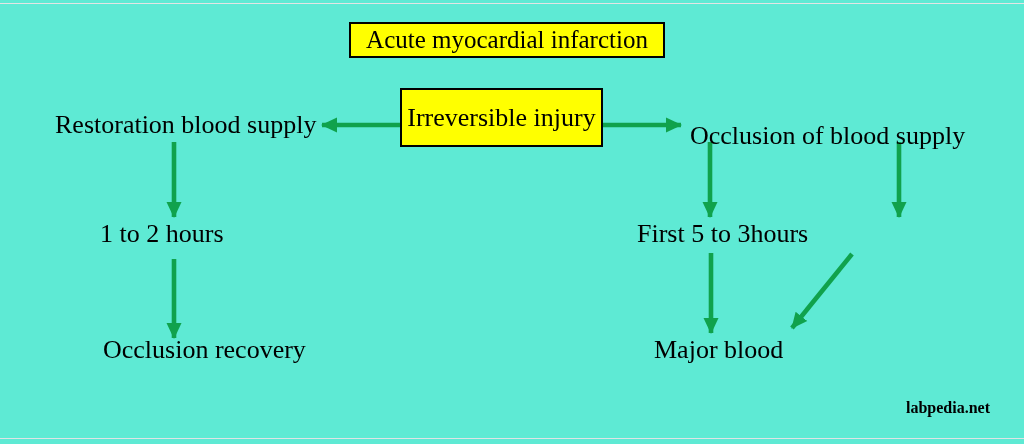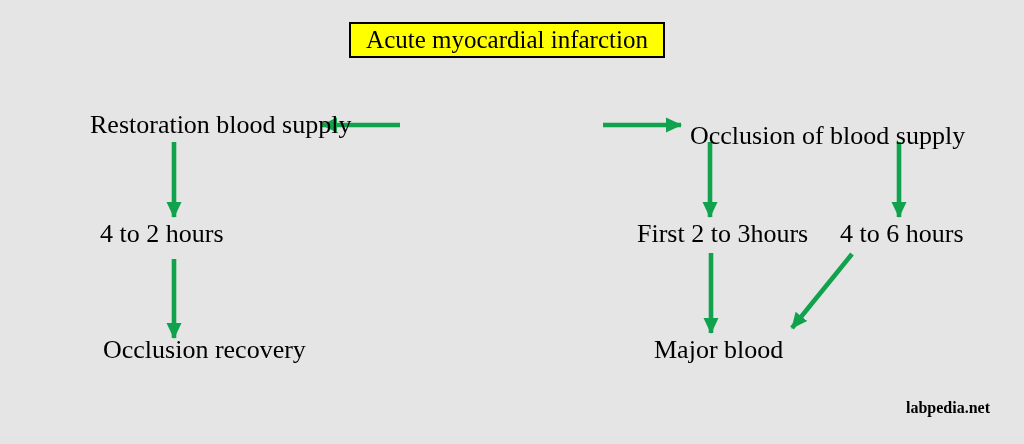--- a/index.html
+++ b/index.html
@@ -4,21 +4,21 @@
 <style>
   html, body {
     margin: 0;
     padding: 0;
     background: #ffffff;
   }
   #canvas {
     position: relative;
     width: 1024px;
     height: 444px;
-    background: #e5e5e5;
+    background: #5eead4;
     overflow: hidden;
     font-family: "Liberation Serif", serif;
     color: var(--text, #000000);
   }
   .edge-line {
     position: absolute;
     left: 0;
     width: 1024px;
     height: 1px;
     background: #e4e4e4;
@@ -45,21 +45,21 @@
     left: 400px; top: 88px;
     width: 203px; height: 59px;
     font-size: 26px;
   }
   .node {
     position: absolute;
     font-size: 26px;
     line-height: 26px;
     white-space: nowrap;
   }
-  #node-restoration { left: 55px;  top: 112px; margin-left: 35px; }
+  #node-restoration { left: 55px;  top: 112px; }
   #node-occlusion   { left: 690px; top: 112px; margin-top: 11px; }
   #node-1to2        { left: 100px; top: 221px; }
   #node-first2to3   { left: 637px; top: 221px; }
   #node-4to6        { left: 840px; top: 221px; }
   #node-complete    { left: 103px; top: 337px; }
   #node-major       { left: 654px; top: 337px; }
 
   #watermark {
     position: absolute;
     right: 34px; top: 399px;
@@ -102,30 +102,32 @@
     <line class="arrow" x1="710" y1="142" x2="710" y2="217" marker-end="url(#arrowhead)"></line>
     <line class="arrow" x1="899" y1="142" x2="899" y2="217" marker-end="url(#arrowhead)"></line>
     <line class="arrow" x1="711" y1="253" x2="711" y2="333" marker-end="url(#arrowhead)"></line>
     <line class="arrow" x1="852" y1="254" x2="792" y2="328" marker-end="url(#arrowhead)"></line>
   </svg>
 
   <div id="title-box" class="ybox">
     <span>Acute myocardial infarction</span>
   </div>
 
+  <div id="center-box" class="ybox">
+    <span>Irreversible injury</span>
+  </div>
 
   <div id="node-restoration" class="node">Restoration blood supply</div>
 
   <div id="node-occlusion" class="node">Occlusion of blood supply</div>
 
-  <div id="node-1to2" class="node">4 to 2 hours</div>
+  <div id="node-1to2" class="node">1 to 2 hours</div>
 
-  <div id="node-first2to3" class="node">First 2 to 3hours</div>
+  <div id="node-first2to3" class="node">First 5 to 3hours</div>
 
-  <div id="node-4to6" class="node">4 to 6 hours</div>
 
   <div id="node-complete" class="node">Occlusion recovery</div>
 
   <div id="node-major" class="node">Major blood</div>
 
   <div id="watermark">labpedia.net</div>
 
 </div>
 
 </body></html>

